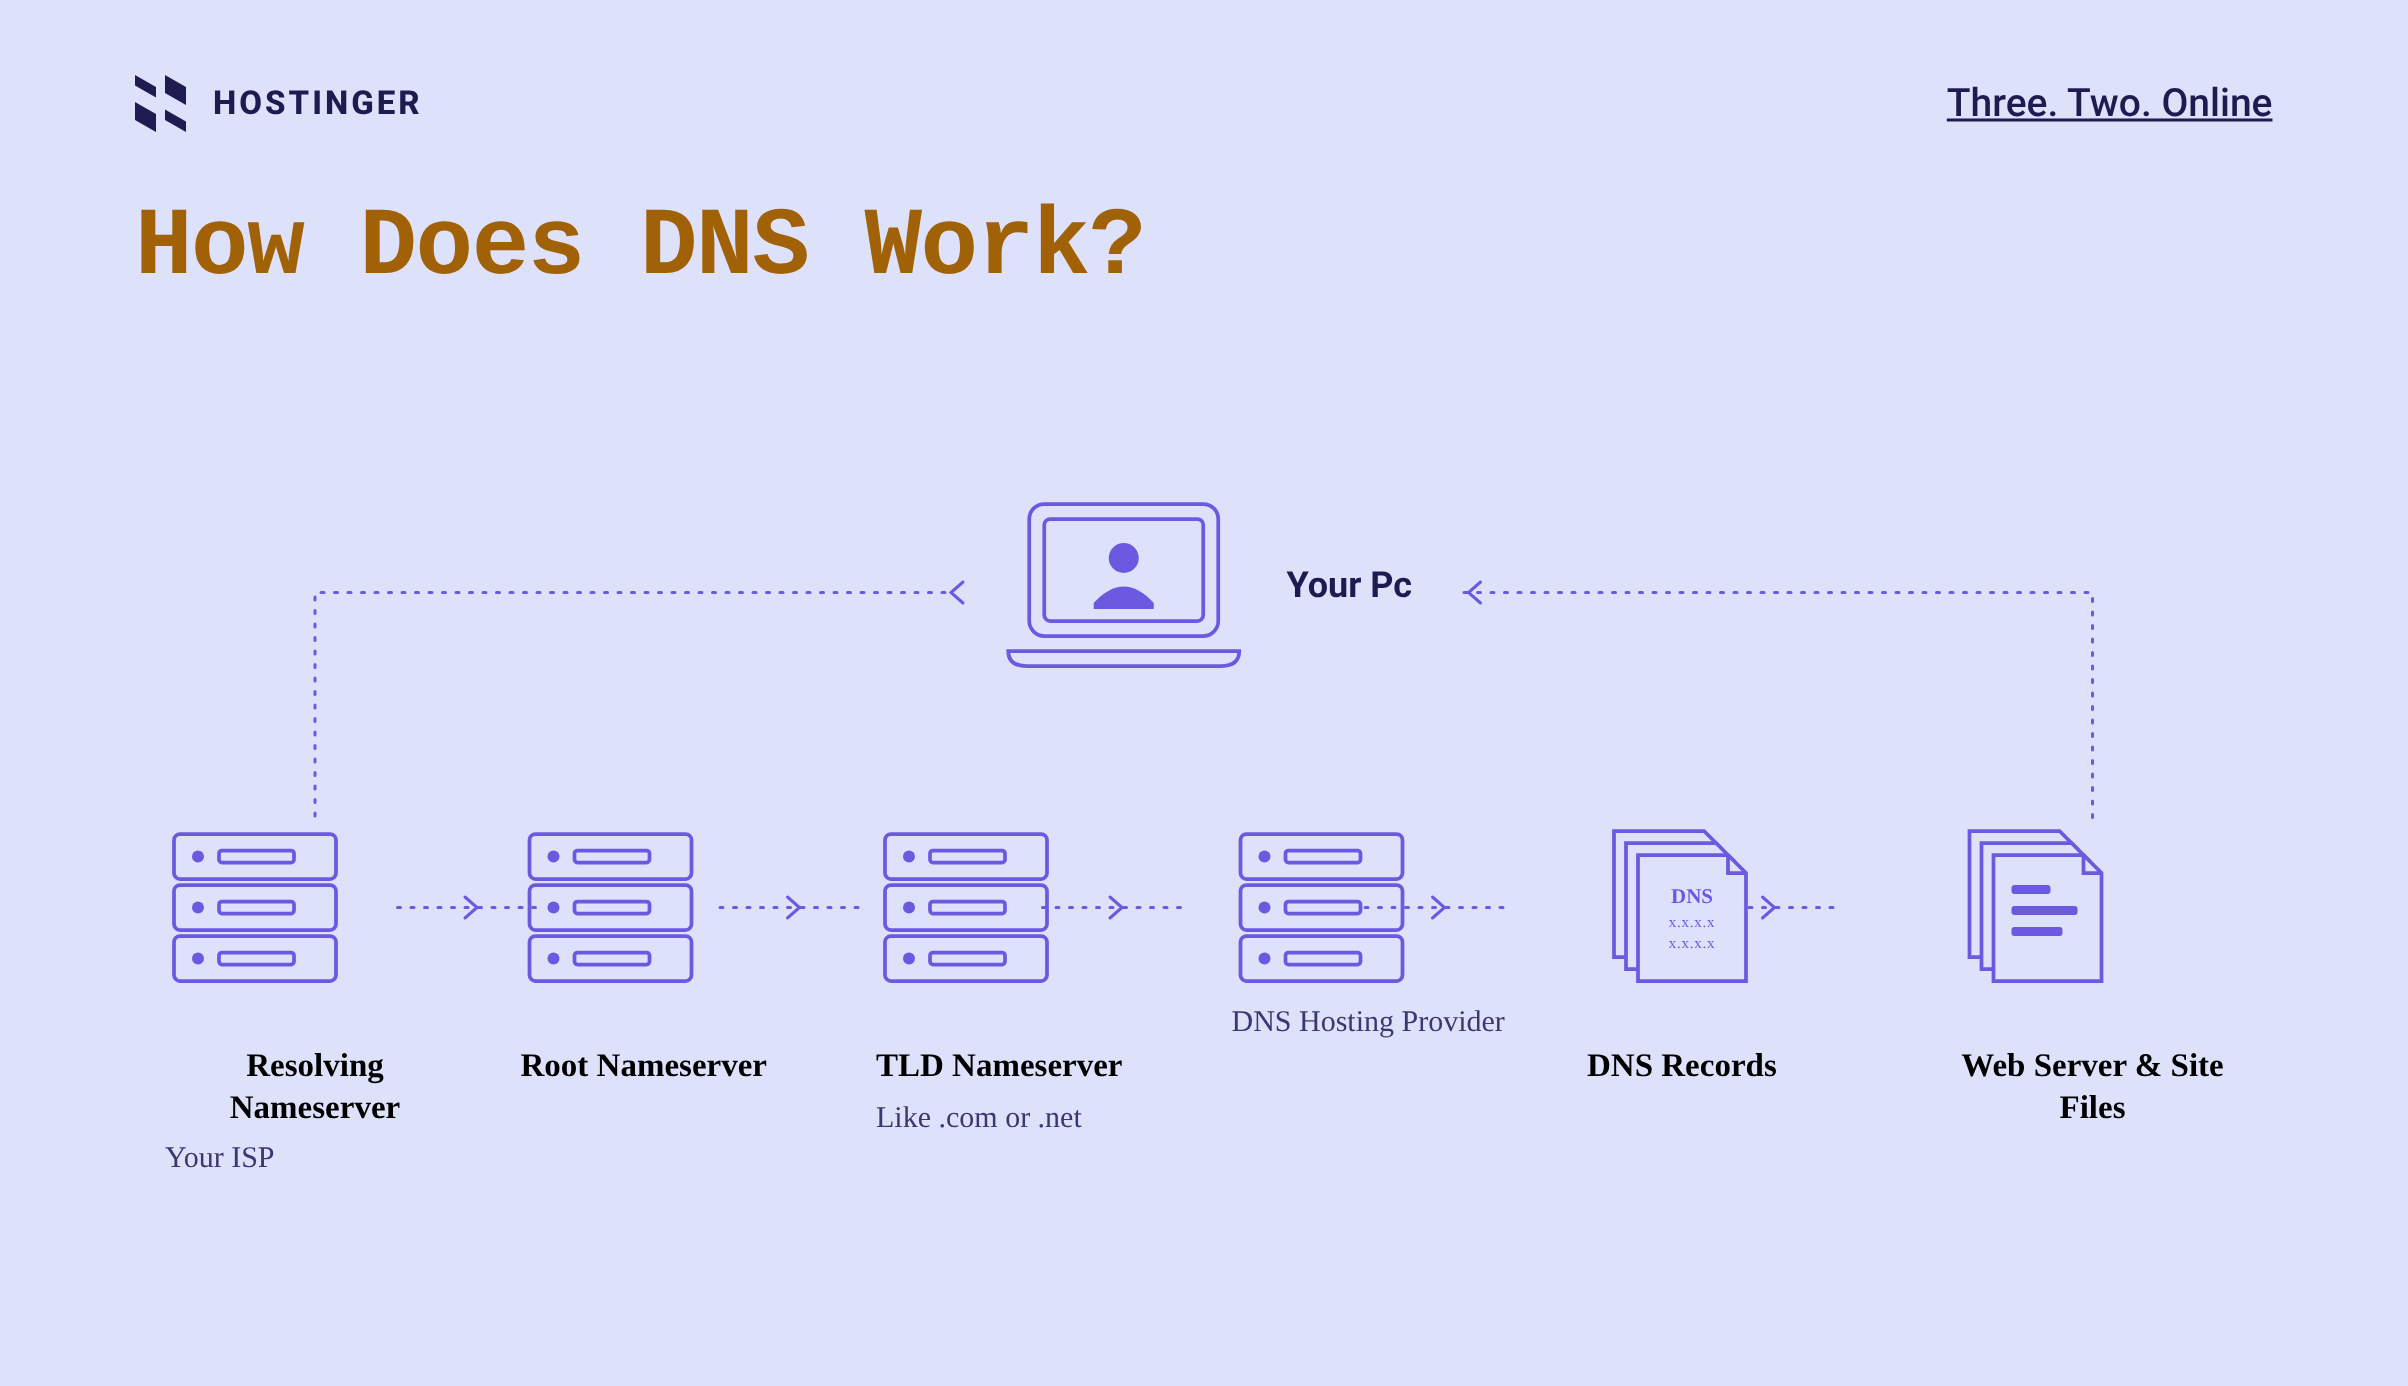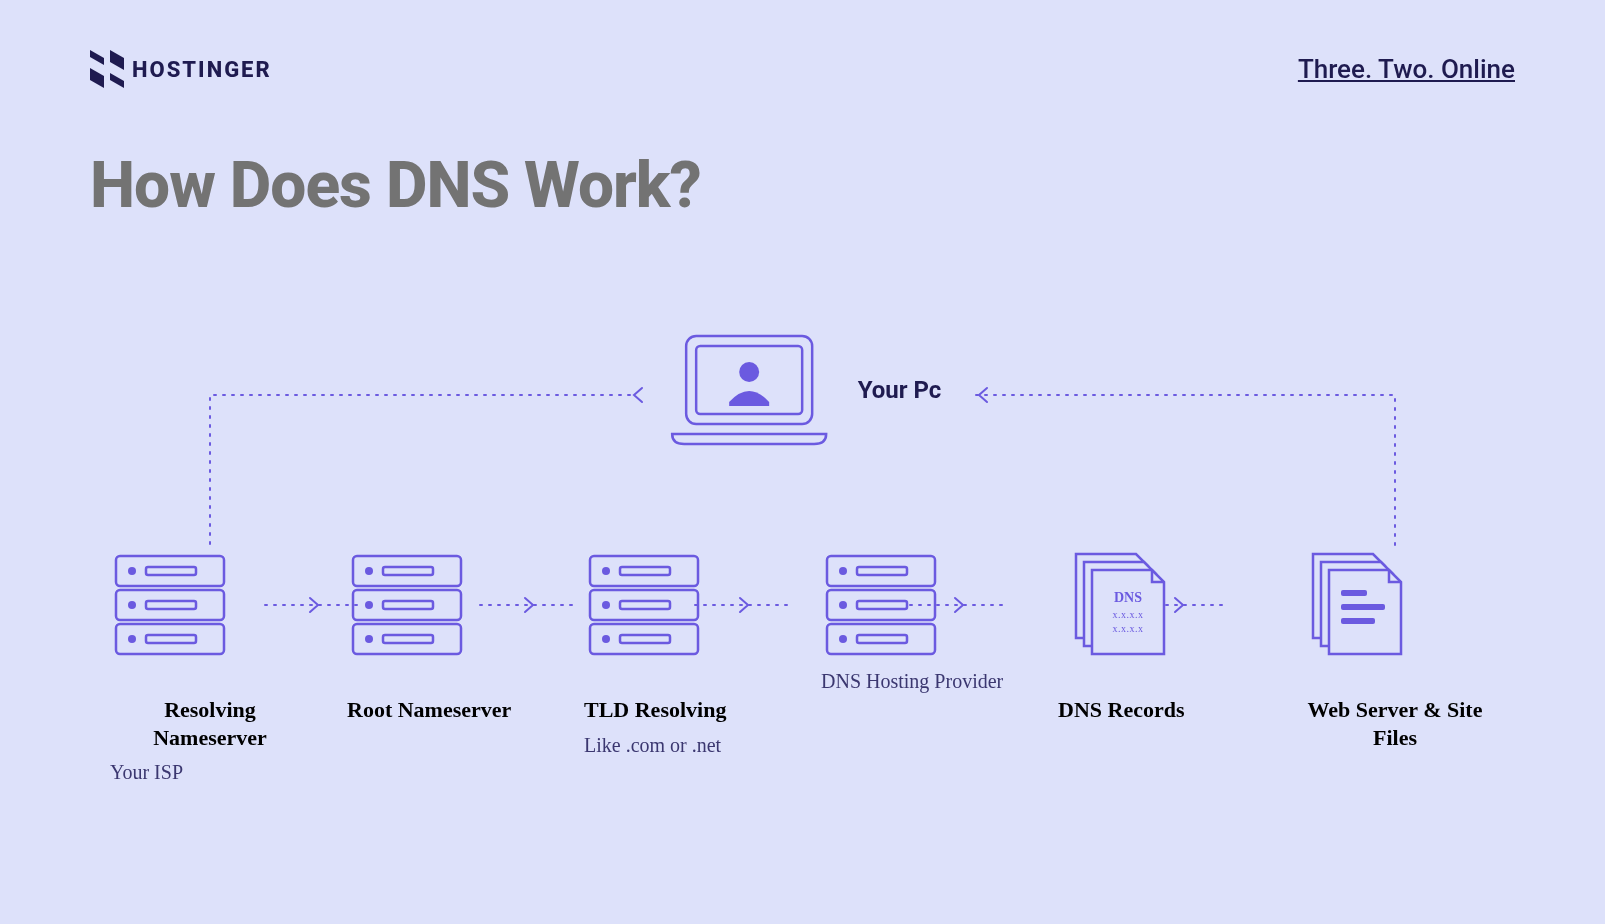--- a/index.html
+++ b/index.html
@@ -14,39 +14,40 @@
   }
   .header {
     display: flex;
     justify-content: space-between;
     align-items: center;
     padding: 50px 90px 0 90px;
   }
   .logo {
     display: flex;
     align-items: center;
-    gap: 8px;
+    gap: 18px;
     font-weight: 800;
     font-size: 22px;
     letter-spacing: 2px;
     color: #1f1b50;
   }
   .logo svg { display: block; }
   .tag {
     font-size: 26px;
     font-weight: 500;
     color: #1f1b50;
     text-decoration: underline;
   }
   .title {
     font-size: 64px;
     font-weight: 800;
-    color: #737373;
-    margin: 60px 0 0 90px;
+    color: #a16207;
+    margin: 42px 0 0 90px;
     letter-spacing: -1px;
+    font-family: Liberation Mono, monospace;
   }
   .diagram {
     position: absolute;
     left: 0; right: 0;
     top: 330px;
     bottom: 0;
   }
   .pc-wrap {
     position: absolute;
     left: 50%;
@@ -228,21 +229,21 @@
         </g>
         <g fill="#6b5ae0">
           <circle cx="22" cy="21" r="4"></circle>
             <rect x="36" y="17" width="50" height="8" rx="2" fill="none" stroke="#6b5ae0" stroke-width="2.5"></rect>
           <circle cx="22" cy="55" r="4"></circle>
             <rect x="36" y="51" width="50" height="8" rx="2" fill="none" stroke="#6b5ae0" stroke-width="2.5"></rect>
           <circle cx="22" cy="89" r="4"></circle>
             <rect x="36" y="85" width="50" height="8" rx="2" fill="none" stroke="#6b5ae0" stroke-width="2.5"></rect>
         </g>
       </svg>
-      <div class="node-title">TLD Resolving</div>
+      <div class="node-title">TLD Nameserver</div>
       <div class="node-sub">Like .com or .net</div>
     </div>
 
     <div class="node">
       <svg width="120" height="110" viewBox="0 0 120 110">
         <g fill="none" stroke="#6b5ae0" stroke-width="2.5">
           <rect x="6" y="6" width="108" height="30" rx="4"></rect>
           <rect x="6" y="40" width="108" height="30" rx="4"></rect>
           <rect x="6" y="74" width="108" height="30" rx="4"></rect>
         </g>

